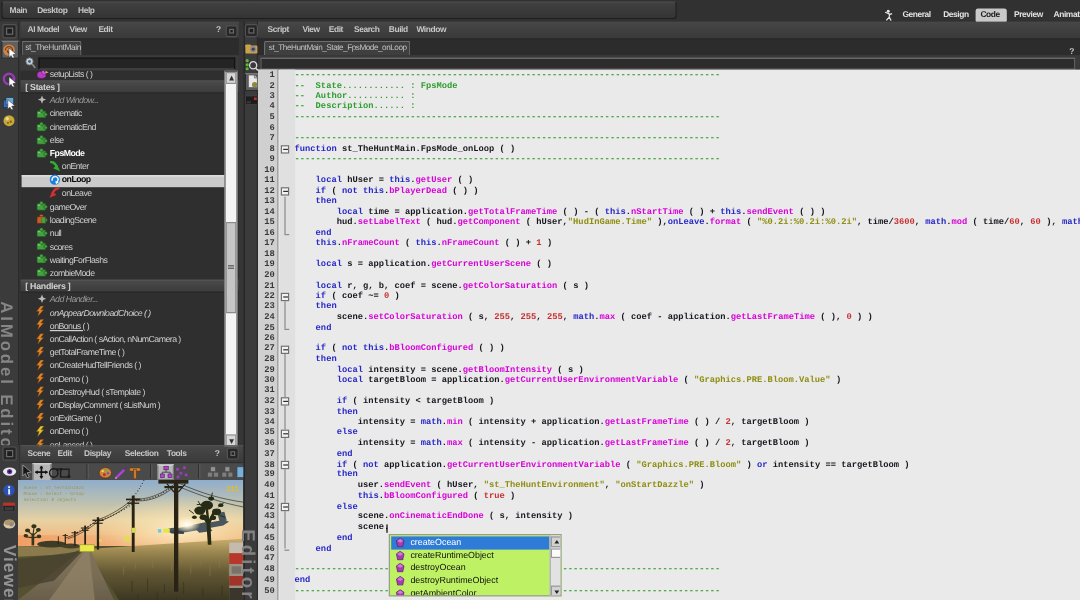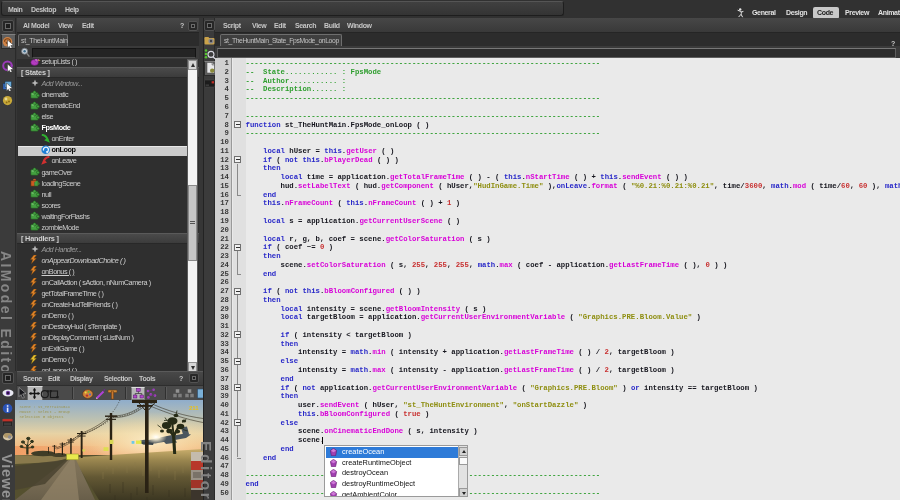--- a/index.html
+++ b/index.html
@@ -690,21 +690,21 @@
             scene.
         <i class="k">end</i>
     <i class="k">end</i>
 
 <i class="c">---------------------------------------------------------------------------------</i>
 <i class="k">end</i>
 <i class="c">---------------------------------------------------------------------------------</i></pre>
 
 <div class="abs" style="left:322px;top:436.5px;width:1.2px;height:7.5px;background:#000;"></div>
 
-<div class="abs" style="left:324px;top:445px;width:144px;height:52px;background:#ffffff;border:1px solid #9a9a9a;overflow:hidden;">
+<div class="abs" style="left:324px;top:445px;width:144px;height:52px;background:#bef264;border:1px solid #9a9a9a;overflow:hidden;">
 <div class="prow psel" style="top:1.2px;">
       <svg width="8" height="8" style="position:absolute;left:4px;top:1px;">
         <polygon points="3.5,0.3 6.7,2.6 5.6,7.7 1.4,7.7 0.3,2.6" fill="#a040b0" stroke="#58105e" stroke-width="0.5"></polygon>
         <polygon points="3.5,0.8 6.0,2.8 3.5,4.2 1.0,2.8" fill="#d07ad8"></polygon>
       </svg>
       <span>createOcean</span>
     </div>
 <div class="prow" style="top:11.8px;">
       <svg width="8" height="8" style="position:absolute;left:4px;top:1px;">
         <polygon points="3.5,0.3 6.7,2.6 5.6,7.7 1.4,7.7 0.3,2.6" fill="#a040b0" stroke="#58105e" stroke-width="0.5"></polygon>

